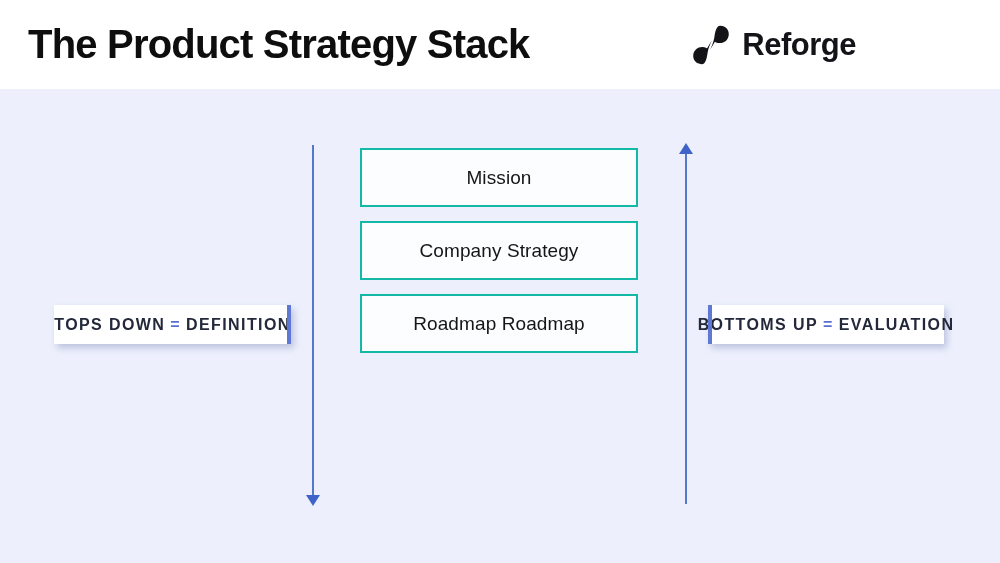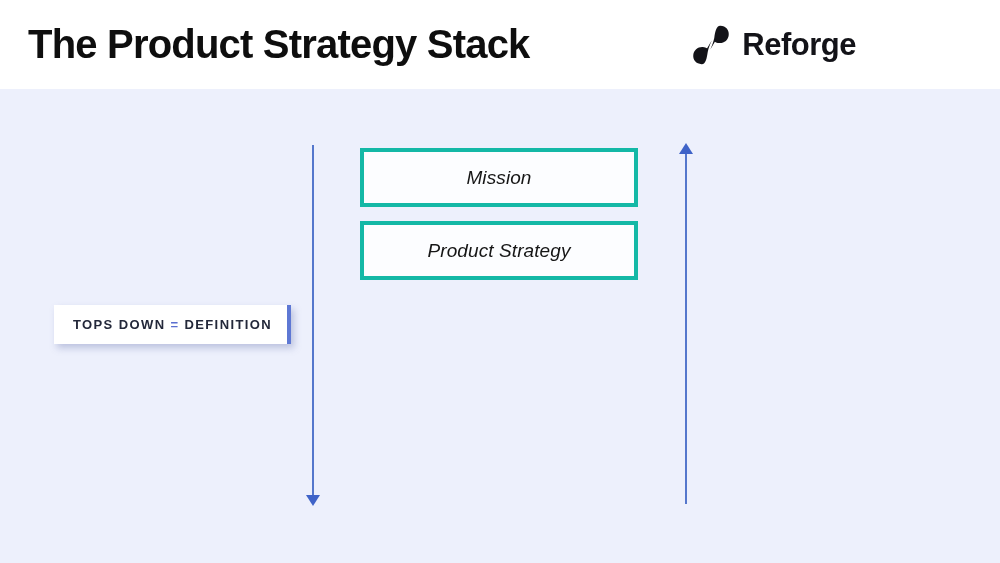--- a/index.html
+++ b/index.html
@@ -49,26 +49,25 @@
   
   .stack {
     position: absolute; left: 360px; top: 59px;
     width: 278px;
   }
   .stack-box {
     box-sizing: border-box;
     width: 278px; height: 59px;
     margin-bottom: 14px;
     background: #fcfdff;
-    border: 4px solid #14b8a6;
+    border: 2px solid #14b8a6;
     display: flex; align-items: center; justify-content: center;
     font-size: 19px;
     color: #161616;
     letter-spacing: 0.1px;
-    font-style: italic;
   }
   .stack-box.highlighted {
     background: #e3e4e1;
     border-color: #9a9d9d;
     color: #9b9b9b;
   }
   
   .arrow-line {
     position: absolute;
     width: 2px;
@@ -102,21 +101,21 @@
   .annotation-left  { left: 54px;  width: 237px; }
   .annotation-right { left: 708px; width: 236px; }
   .accent-bar {
     position: absolute; top: 0; bottom: 0;
     width: 4px;
     background: #5e78d4;
   }
   .accent-bar.right-edge { right: 0; }
   .accent-bar.left-edge  { left: 0; }
   .annotation-text {
-    font-size: 13px;
+    font-size: 16px;
     font-weight: 700;
     letter-spacing: 1.4px;
     color: #23283a;
   }
   .annotation-text .equals {
     color: #5b6fd0;
     margin: 0 5px;
   }
 </style>
 </head>
@@ -145,26 +144,35 @@
     <div class="arrowhead down-arrowhead"></div>
 
     <div class="arrow-line up-arrow-line"></div>
     <div class="arrowhead up-arrowhead"></div>
 
     <div class="stack">
       <div class="stack-box">
         <span>Mission</span>
       </div>
       <div class="stack-box">
-        <span>Product Strategy</span>
+        <span>Company Strategy</span>
+      </div>
+      <div class="stack-box">
+        <span>Roadmap Roadmap</span>
       </div>
     </div>
 
     <div class="annotation annotation-left">
       <div class="accent-bar right-edge"></div>
       <div class="annotation-text">
         <span>TOPS DOWN</span><span class="equals">=</span><span>DEFINITION</span>
       </div>
     </div>
 
+    <div class="annotation annotation-right">
+      <div class="accent-bar left-edge"></div>
+      <div class="annotation-text">
+        <span>BOTTOMS UP</span><span class="equals">=</span><span>EVALUATION</span>
+      </div>
+    </div>
 
   </div>
 </div>
 
 </body></html>

